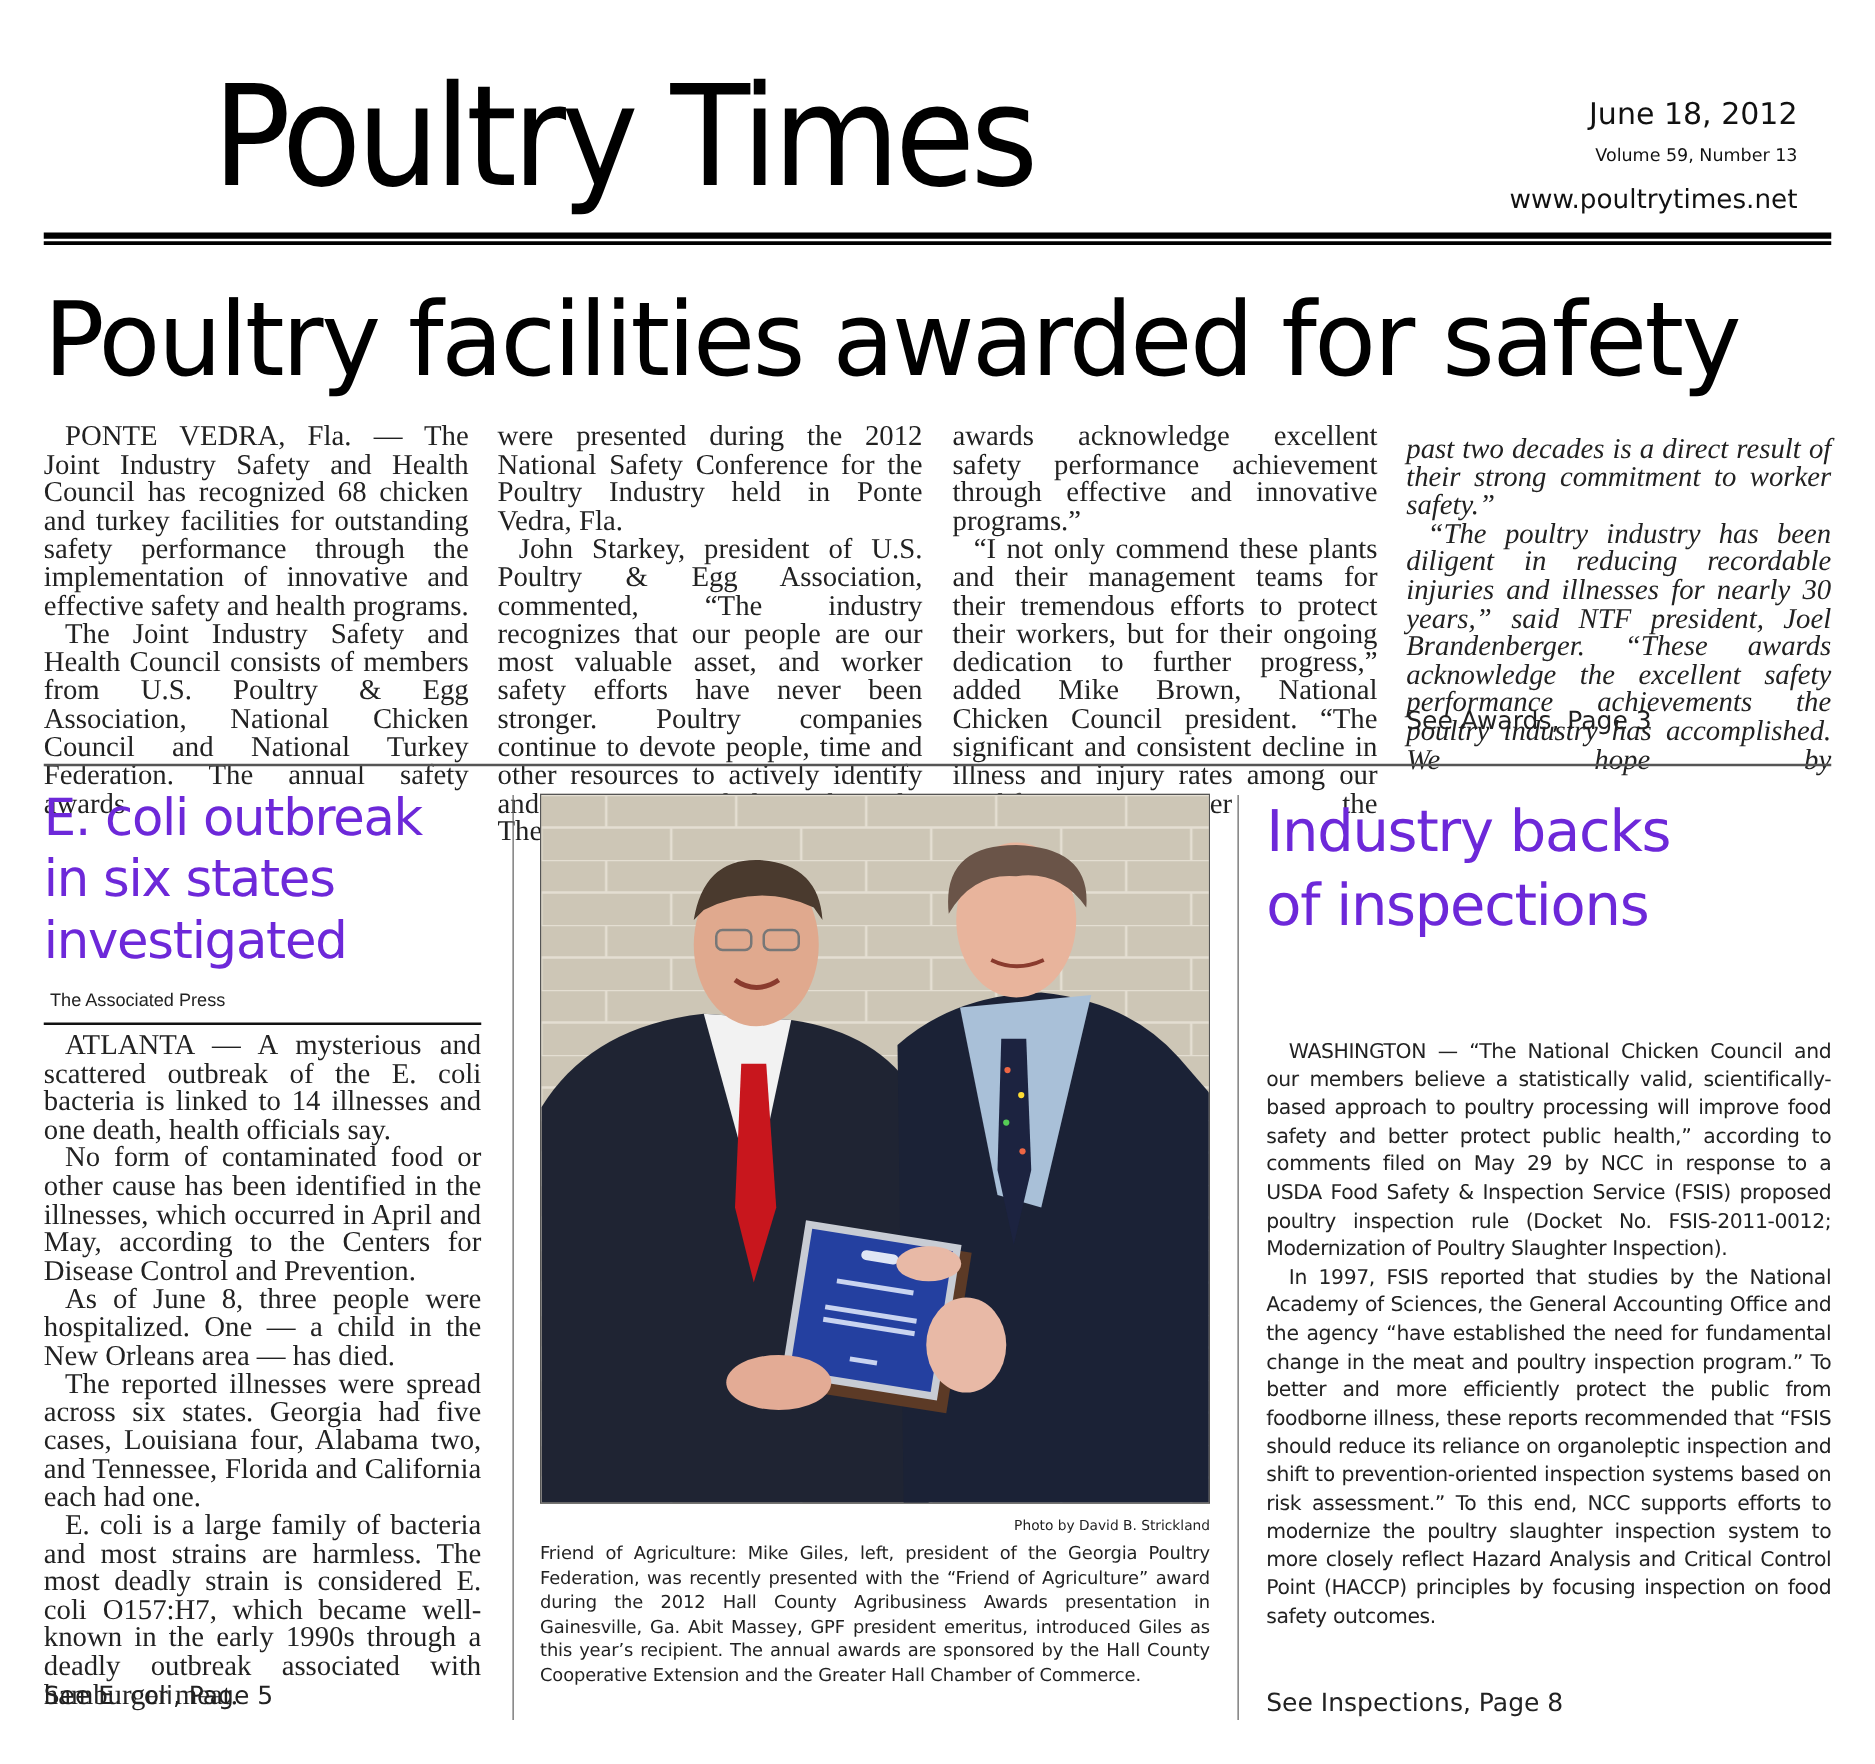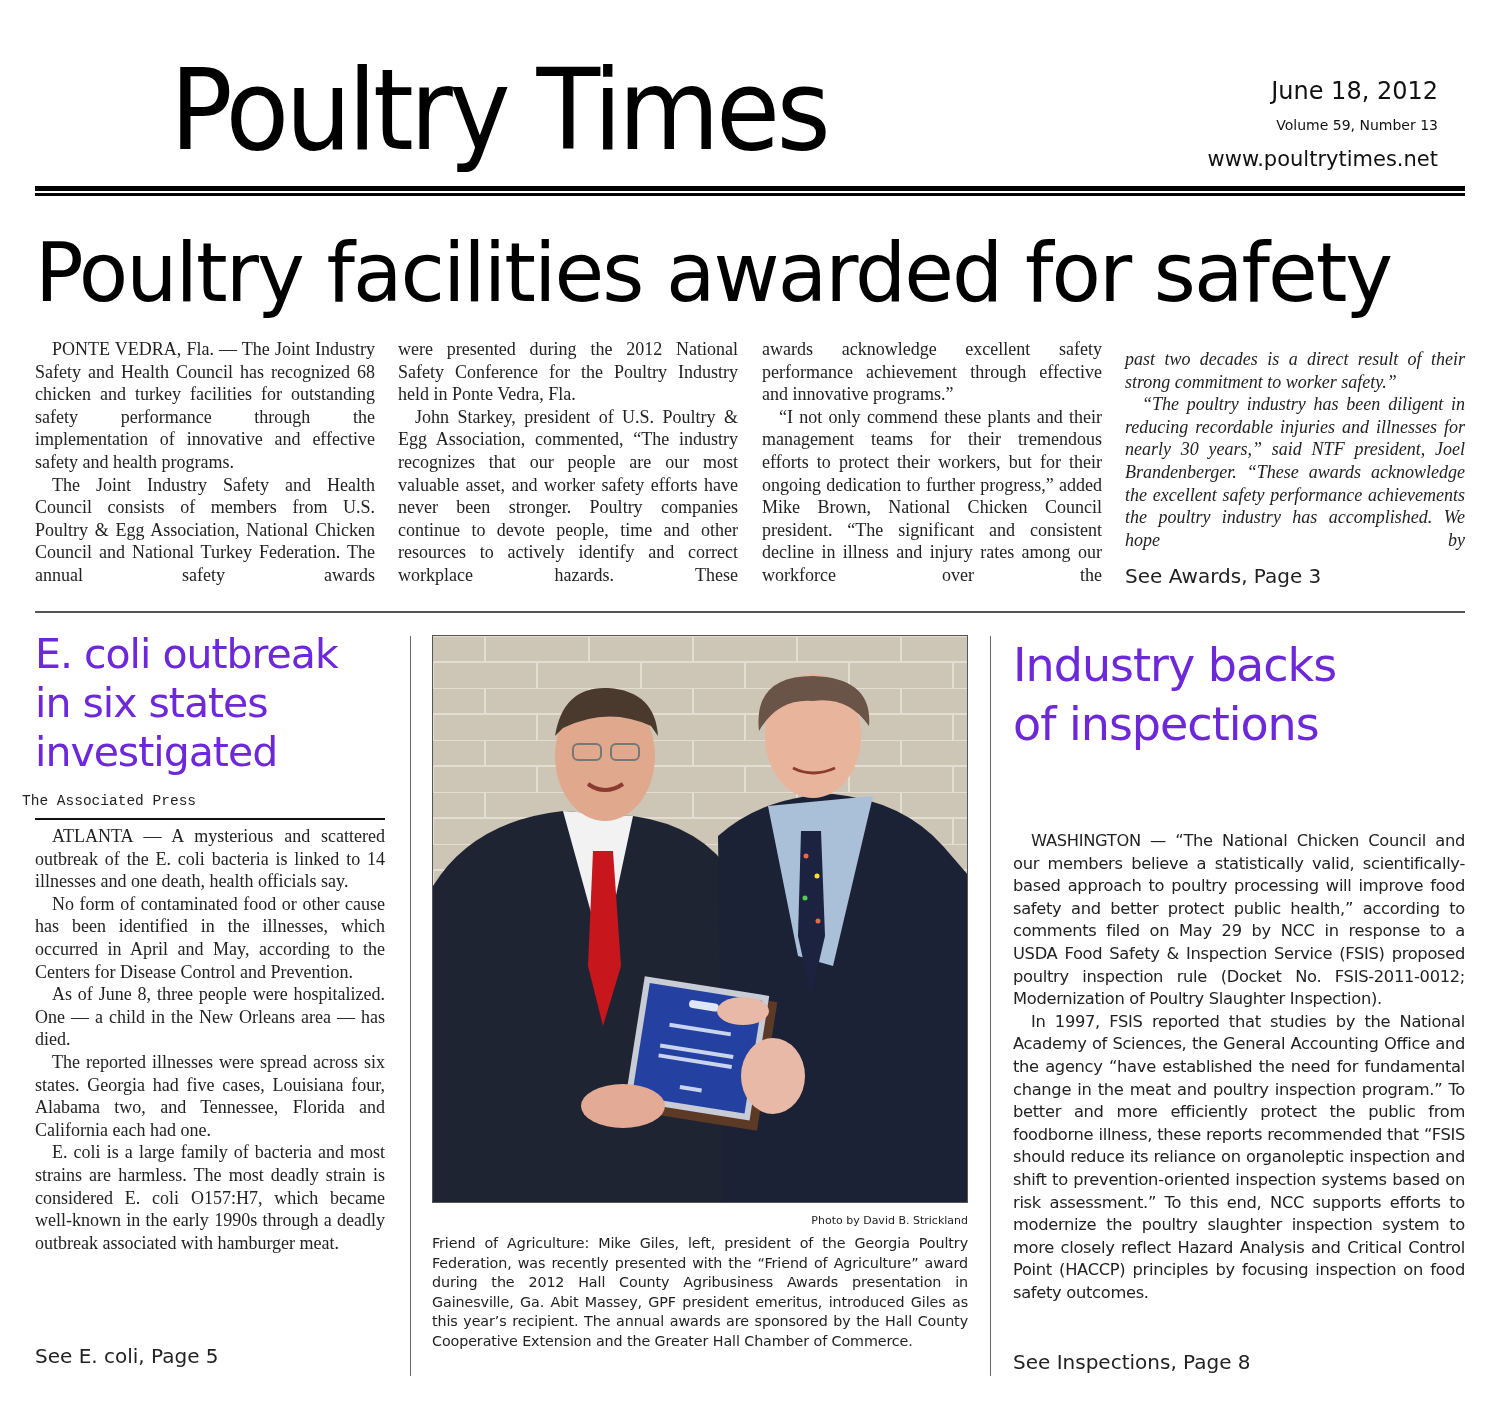--- a/index.html
+++ b/index.html
@@ -22,34 +22,34 @@
   .rule-thick { position: absolute; left: 35px; width: 1430px; height: 5px; background: #000; }
   .rule-thin  { position: absolute; left: 35px; width: 1430px; height: 1.5px; background: #555; }
 
   .headline {
     position: absolute; left: 35px; top: 218px; width: 1430px;
     font-family: "DejaVu Sans", sans-serif; font-size: 82px; line-height: 110px;
     letter-spacing: -2px; color: #000; transform: scaleX(0.985); transform-origin: left; white-space: nowrap;
   }
 
   .col {
-    position: absolute; font-size: 18px; line-height: 22.6px; text-align: justify; color: #222;
+    position: absolute; font-size: 23px; line-height: 22.6px; text-align: justify; color: #222;
   }
   .col p { text-indent: 17px; }
   .col p.noindent { text-indent: 0; }
   .jump {
     position: absolute; font-family: "DejaVu Sans", sans-serif; font-size: 20px; color: #222; white-space: nowrap;
   }
 
   .vline { position: absolute; width: 1px; background: #666; }
 
   .sub-headline {
     position: absolute; font-family: "DejaVu Sans", sans-serif; color: #6d28d9; letter-spacing: -1px;
   }
-  .byline { position: absolute; left: 22px; top: 793px; font-family: Liberation Mono, monospace; font-size: 14.5px; color: #222; }
+  .byline { position: absolute; left: 40px; top: 793px; font-family: Liberation Sans, sans-serif; font-size: 14.5px; color: #222; }
   .byline-rule { position: absolute; left: 35px; top: 818px; width: 350px; height: 2px; background: #111; }
 
   .sans-col {
     position: absolute; font-family: "DejaVu Sans", sans-serif; font-size: 16.3px; line-height: 22.6px;
     text-align: justify; color: #222; letter-spacing: -0.3px;
   }
   .sans-col p { text-indent: 18px; }
 
   .photo {
     position: absolute; left: 432px; top: 635px; width: 536px; height: 568px;

